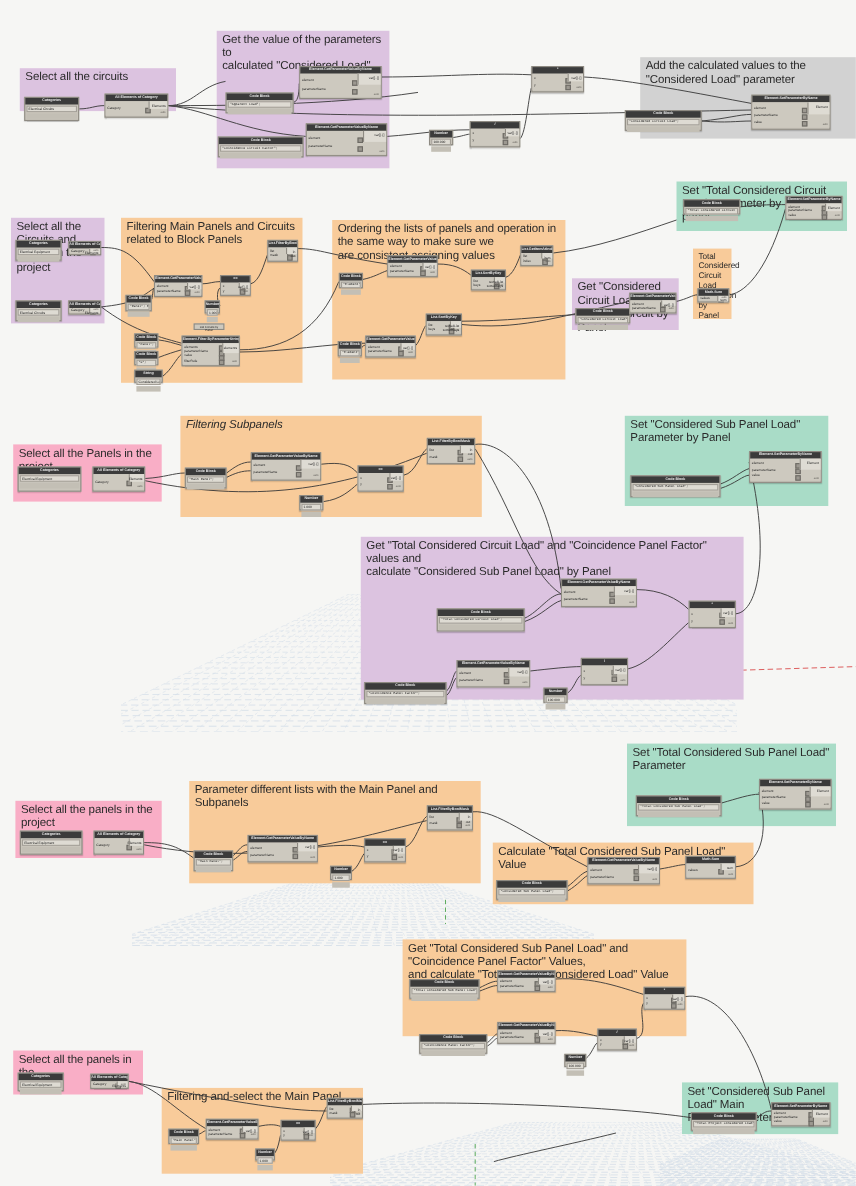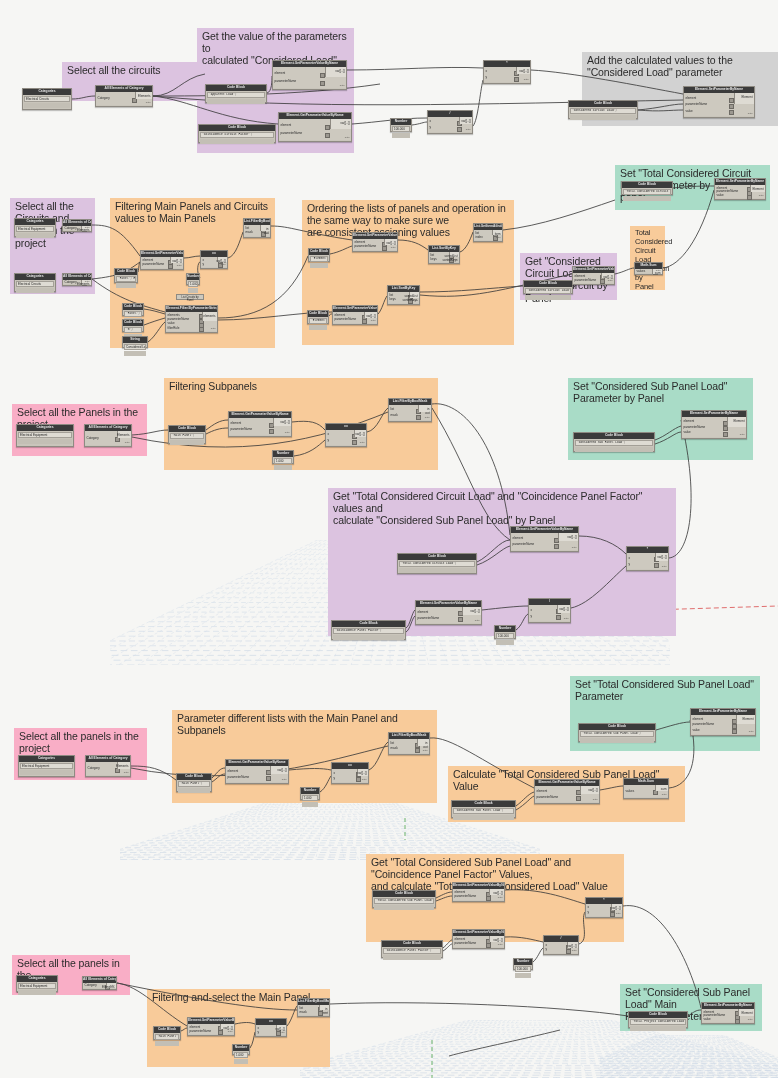--- a/index.html
+++ b/index.html
@@ -343,37 +343,37 @@
           <path d="M720.8,1034 L830,1079" stroke="#cdd9e6" stroke-width="0.45" fill="none" stroke-dasharray="3 2.5"></path>
         </g>
         <path d="M330,620 L778,606" stroke="#d94a4a" stroke-width="0.8" stroke-dasharray="5 3" fill="none"></path>
         <path d="M405,818 L405,840" stroke="#4aa34a" stroke-width="0.8" stroke-dasharray="4 3" fill="none"></path>
         <path d="M432,1040 L432,1078" stroke="#4aa34a" stroke-width="0.8" stroke-dasharray="4 3" fill="none"></path>
         <path d="M498,598 L498,625" stroke="#8a6fd0" stroke-width="1.3" fill="none"></path>
       </g>
   </svg>
 
   <div class="layer" id="groups-layer">
-      <div class="group g-purple" style="left: 18px; top: 62px; width: 142px; height: 39px; margin-left: 44px;">
+      <div class="group g-purple" style="left: 18px; top: 62px; width: 142px; height: 39px;">
         <div class="gtitle">Select all the circuits</div>
       </div>
       <div class="group g-purple" style="left: 197px; top: 28px; width: 157px; height: 125px;">
         <div class="gtitle">Get the value of the parameters to
 calculated "Considered Load"</div>
       </div>
       <div class="group g-grey" style="left: 582px; top: 52px; width: 200px; height: 74px;">
         <div class="gtitle">Add the calculated values to the
 "Considered Load" parameter</div>
       </div>
       <div class="group g-purple" style="left: 10px; top: 198px; width: 85px; height: 96px;">
         <div class="gtitle">Select all the Circuits and
 Panels in the project</div>
       </div>
       <div class="group g-orange" style="left: 110px; top: 198px; width: 165px; height: 150px;">
-        <div class="gtitle">Filtering Main Panels and Circuits values to Main Panels</div>
+        <div class="gtitle">Filtering Main Panels and Circuits related to Block Panels</div>
       </div>
       <div class="group g-orange" style="left: 302px; top: 200px; width: 212px; height: 145px;">
         <div class="gtitle">Ordering the lists of panels and operation in the same way to make sure we
 are consistent assigning values</div>
       </div>
       <div class="group g-green" style="left: 615px; top: 165px; width: 155px; height: 45px;">
         <div class="gtitle">Set "Total Considered Circuit Load" parameter by
 panel</div>
       </div>
       <div class="group g-purple" style="left: 520px; top: 253px; width: 97px; height: 47px;">
@@ -384,21 +384,21 @@
         <div class="gtitle" style="font-size: 7.5px; line-height: 9px;">Total
 Considered
 Circuit Load
 calculation
 by Panel</div>
       </div>
       <div class="group g-pink" style="left: 12px; top: 404px; width: 135px; height: 52px;">
         <div class="gtitle">Select all the Panels in the
 project</div>
       </div>
-      <div class="group g-orange" style="left: 164px; top: 378px; width: 274px; height: 92px;">
+      <div class="group g-orange" style="left: 164px; top: 378px; width: 274px; height: 92px; font-style: italic;">
         <div class="gtitle">Filtering Subpanels</div>
       </div>
       <div class="group g-green" style="left: 568px; top: 378px; width: 185px; height: 82px;">
         <div class="gtitle">Set "Considered Sub Panel Load"
 Parameter by Panel</div>
       </div>
       <div class="group g-purple" style="left: 328px; top: 488px; width: 348px; height: 148px;">
         <div class="gtitle">Get "Total Considered Circuit Load" and "Coincidence Panel Factor" values and
 calculate "Considered Sub Panel Load" by Panel</div>
       </div>

